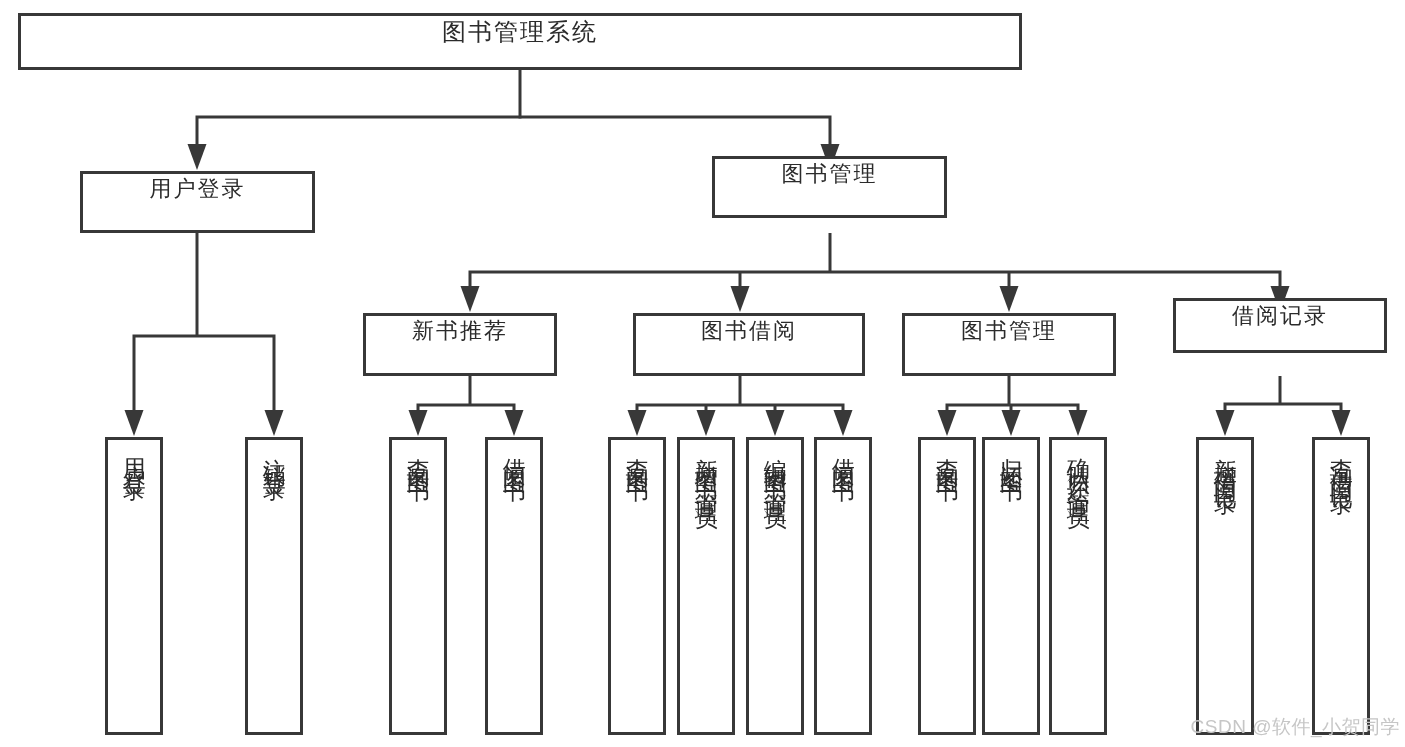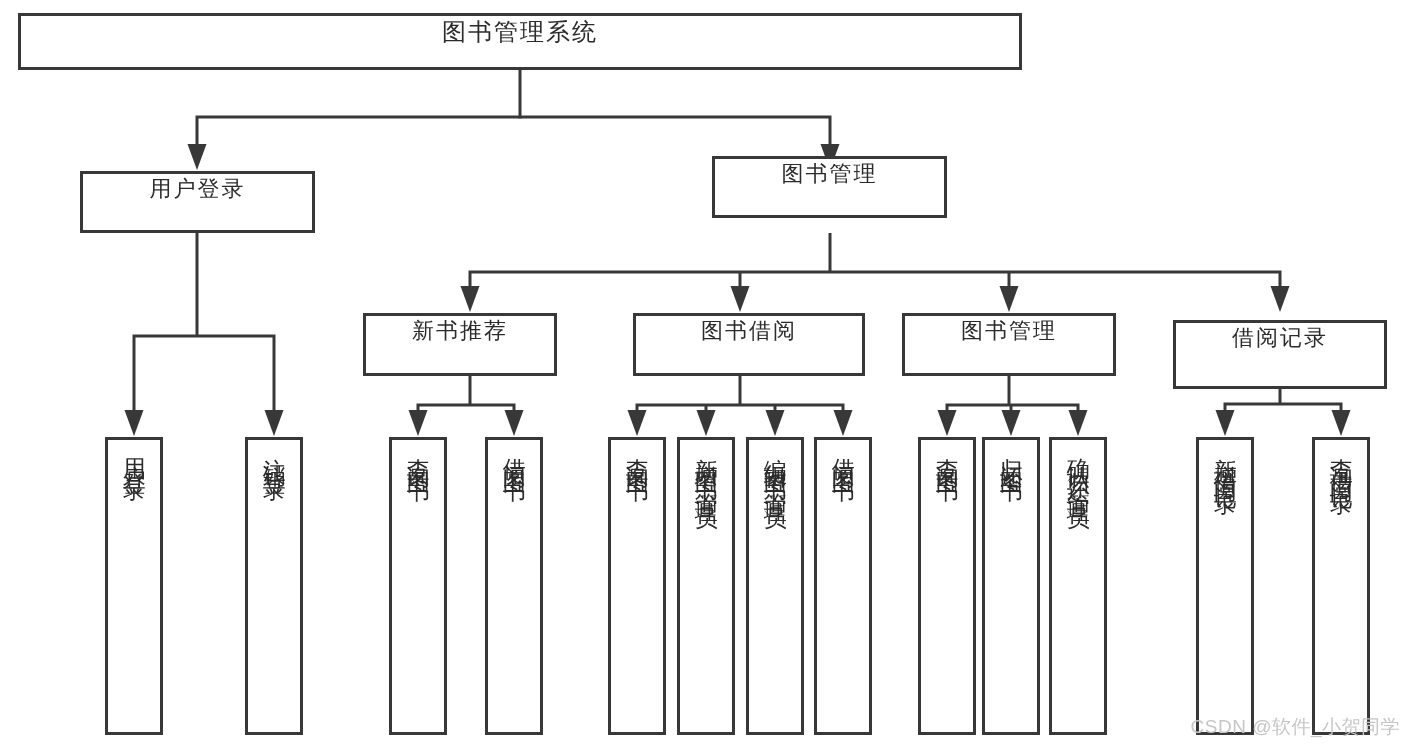--- a/index.html
+++ b/index.html
@@ -122,21 +122,21 @@
 
   <div class="box" style="left:363px;top:313px;width:194px;height:63px">
     <span class="hlabel">新书推荐</span>
   </div>
   <div class="box" style="left:633px;top:313px;width:232px;height:63px">
     <span class="hlabel">图书借阅</span>
   </div>
   <div class="box" style="left:902px;top:313px;width:214px;height:63px">
     <span class="hlabel">图书管理</span>
   </div>
-  <div class="box" style="left:1173px;top:320px;width:214px;height:69px">
+  <div class="box" style="left:1173px;top:298px;width:214px;height:55px">
     <span class="hlabel">借阅记录</span>
   </div>
 
   <div class="box leaf" style="left:105px">
     <span class="vlabel">用户登录</span>
   </div>
   <div class="box leaf" style="left:245px">
     <span class="vlabel">注销登录</span>
   </div>
 

